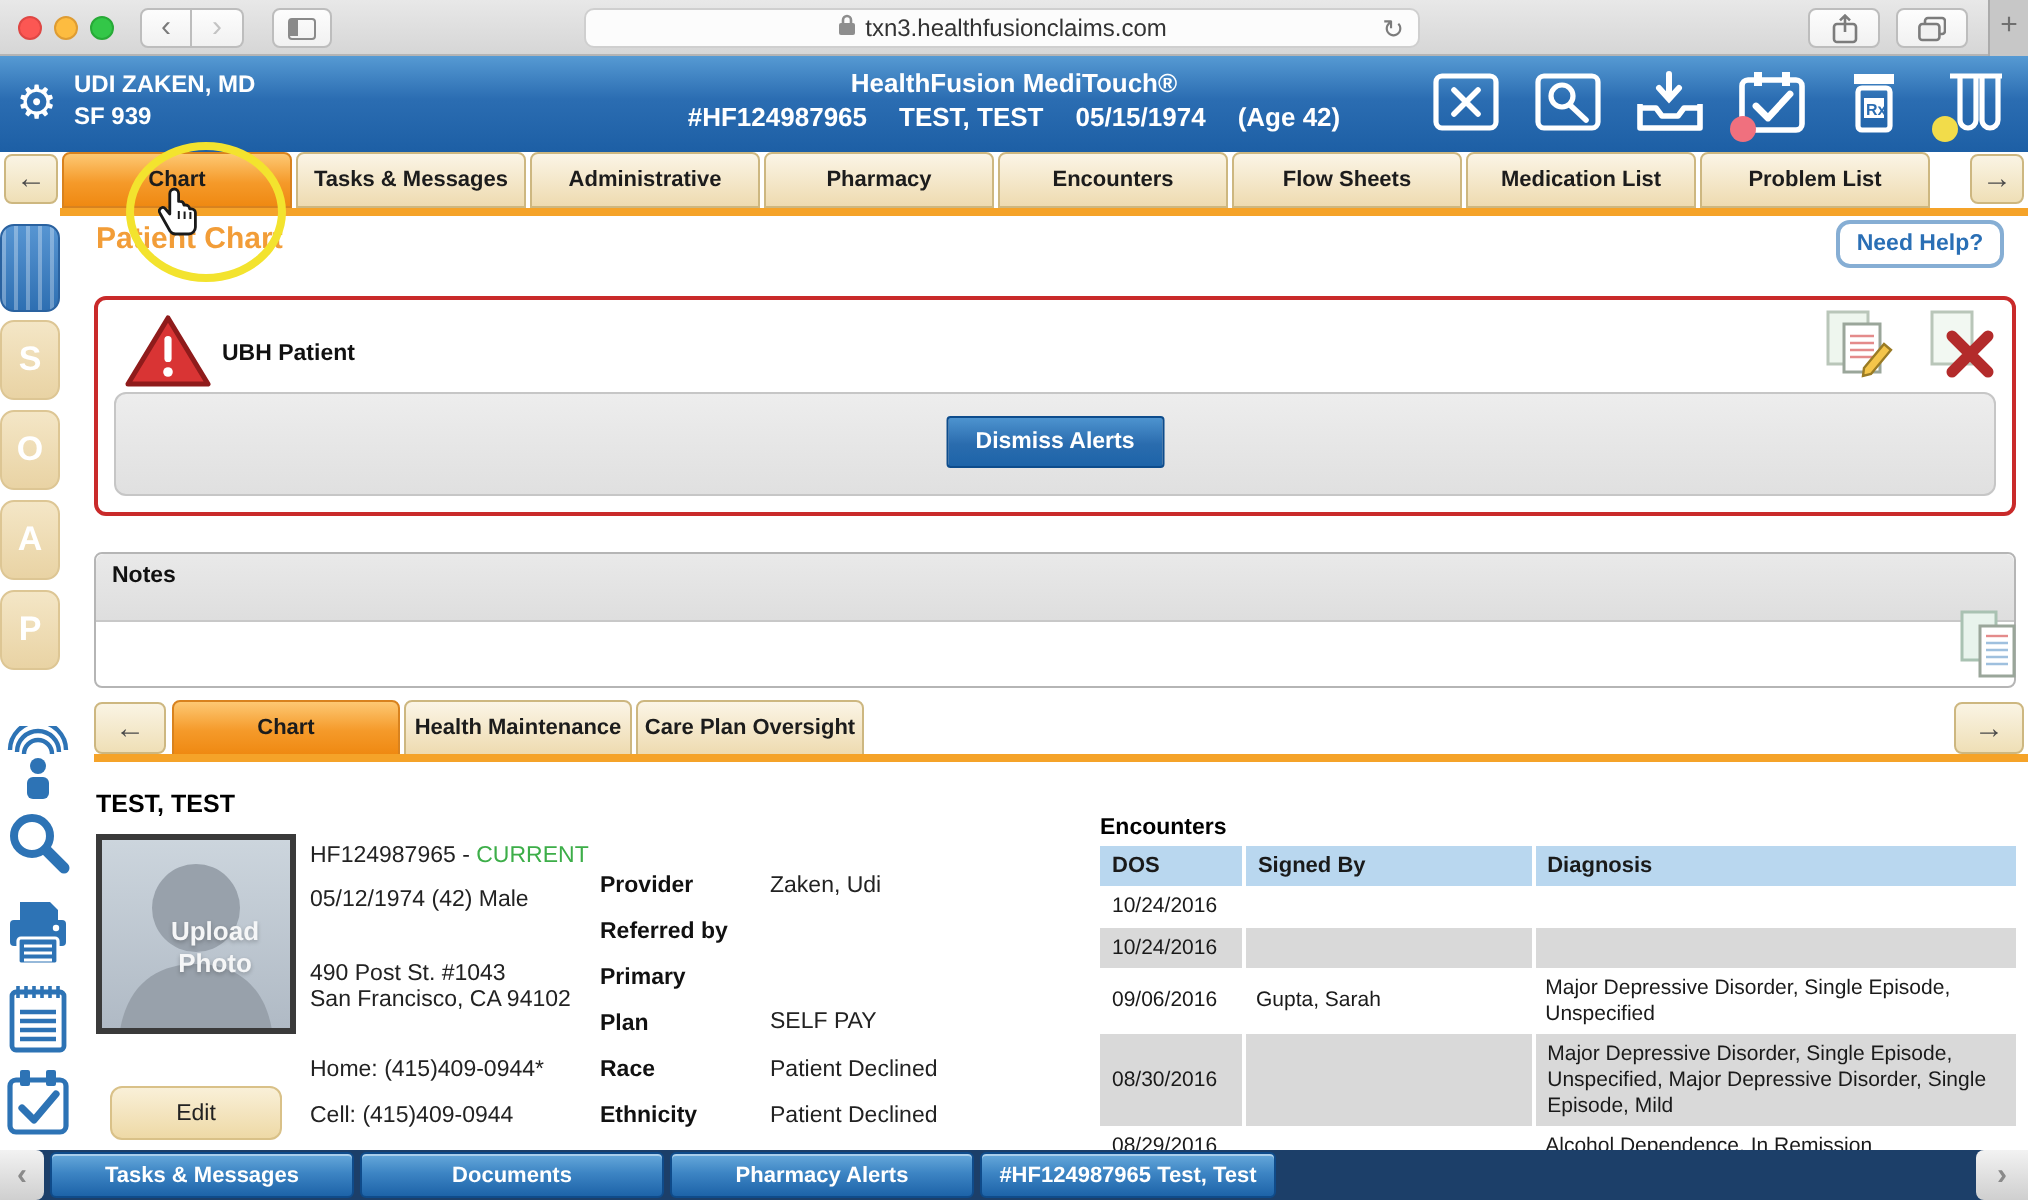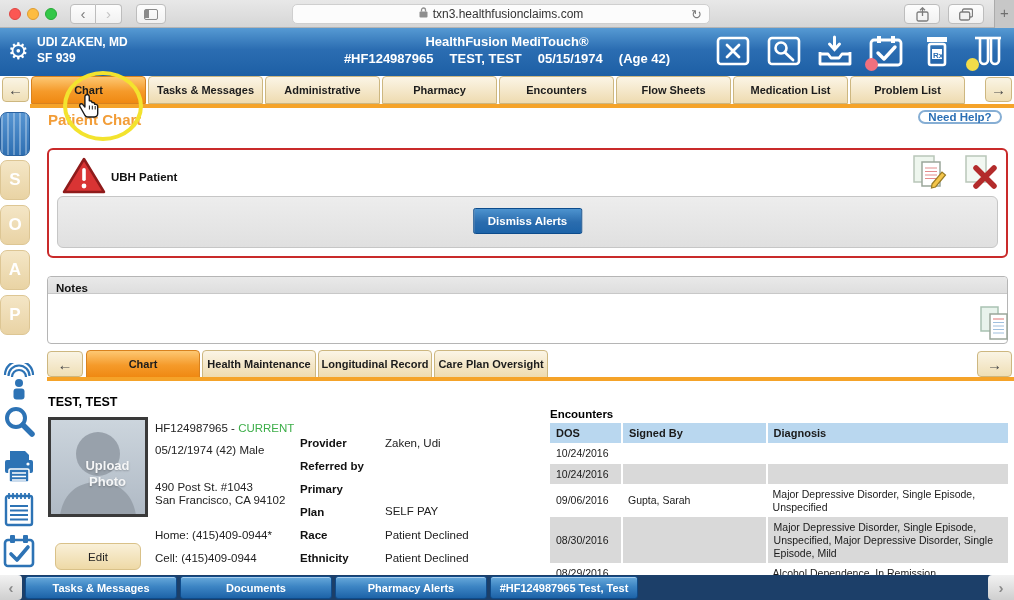--- a/index.html
+++ b/index.html
@@ -61,36 +61,36 @@
   .rail-tab { position:absolute; left:0; width:30px; border-radius:7px; }
   .rail-blue { top:112px; height:44px; background:linear-gradient(#5795d2,#2e6fb2);
     background-image:repeating-linear-gradient(90deg, rgba(255,255,255,.3) 0 2px, rgba(0,0,0,0) 2px 6px),
       linear-gradient(#5795d2,#2e6fb2); border:1px solid #2a62a0; }
   .rail-soap { height:40px; background:linear-gradient(#f4e6c6,#e9d3a4); border:1px solid #ddc694;
     color:#fff; font-weight:bold; font-size:17px; display:flex; align-items:center; justify-content:center; }
   .rail-icon { position:absolute; left:2px; width:34px; display:flex; justify-content:center; }
 
   
   .pagetitle { position:absolute; left:48px; top:111px; font-size:15px; font-weight:bold; color:#f29d38; }
-  .needhelp { position:absolute; right:12px; top:110px; width:84px; height:14px; background:#fff; border:2px solid #86aed4;
+  .needhelp { position:absolute; right:12px; top:110px; width:84px; height:24px; background:#fff; border:2px solid #86aed4;
     border-radius:7px; color:#2a6fb5; font-weight:bold; font-size:11.5px; display:flex; align-items:center; justify-content:center; }
 
   .alertbox { position:absolute; left:47px; top:148px; right:6px; height:110px; background:#fff;
     border:2px solid #c92a2a; border-radius:6px; }
   .alert-title { position:absolute; left:62px; top:21px; font-size:11.5px; font-weight:bold; color:#111; }
   .alert-icons { position:absolute; right:8px; top:4px; display:flex; gap:16px; }
   .alert-gray { position:absolute; left:8px; right:8px; top:46px; bottom:8px;
     background:linear-gradient(#ededed,#e0e0e0); border:1px solid #c6c6c6; border-radius:6px; }
   .dismiss { position:absolute; left:50%; transform:translateX(-50%); top:11px; padding:6px 14px;
     background:linear-gradient(#4d93cf,#2a6cae 55%,#1d64a9); border:1px solid #0d4c8c; border-radius:2px;
     color:#fff; font-weight:bold; font-size:11.5px; }
 
   .notesbox { position:absolute; left:47px; top:276px; right:6px; height:68px; background:#fff;
     border:1px solid #b5b5b5; border-radius:4px; }
-  .notes-head { height:17px; background:linear-gradient(#e9e9e9,#dedede); border-bottom:1px solid #c8c8c8;
+  .notes-head { height:34px; background:linear-gradient(#e9e9e9,#dedede); border-bottom:1px solid #c8c8c8;
     border-radius:4px 4px 0 0; font-size:11.5px; font-weight:bold; color:#111; padding:5px 8px 0; }
   .notes-copy { position:absolute; right:-4px; bottom:-4px; }
 
   .subtabbar { position:absolute; left:47px; top:350px; right:0; height:28px; }
   .st-left { position:absolute; left:0; top:1px; width:36px; height:26px; }
   .st-right { position:absolute; right:2px; top:1px; width:35px; height:26px; }
   .subtabs { position:absolute; left:39px; top:0; display:flex; gap:2px; }
   .stab { width:114px; height:28px; background:linear-gradient(#fbf5e6,#eedbb0); border:1px solid #cdb780;
     border-radius:4px 4px 0 0; display:flex; align-items:center; justify-content:center; font-size:11px; font-weight:bold; color:#1c1c1c; }
   .stab.active { background:linear-gradient(#fdc873,#f59a2a 55%,#ef8912); border-color:#d8821e; }
@@ -338,21 +338,20 @@
           <path d="M14 17.5 h11 M14 21 h11 M14 24.5 h11 M14 28 h11" stroke="#9fc0de" stroke-width="1.2"></path>
         </svg>
     </div>
   </div>
 
   <div class="subtabbar">
     <div class="arrowbtn st-left">←</div>
     <div class="subtabs">
       <div class="stab active">Chart</div>
       <div class="stab">Health Maintenance</div>
-      <div class="stab">Longitudinal Record</div>
       <div class="stab">Care Plan Oversight</div>
     </div>
     <div class="arrowbtn st-right">→</div>
   </div>
   <div class="strip2"></div>
 
   <div class="pname">TEST, TEST</div>
   <div class="photo">
     <svg width="94" height="108" viewBox="0 0 94 108">
       <circle cx="47" cy="34" r="22" fill="#98a1ab"></circle>

